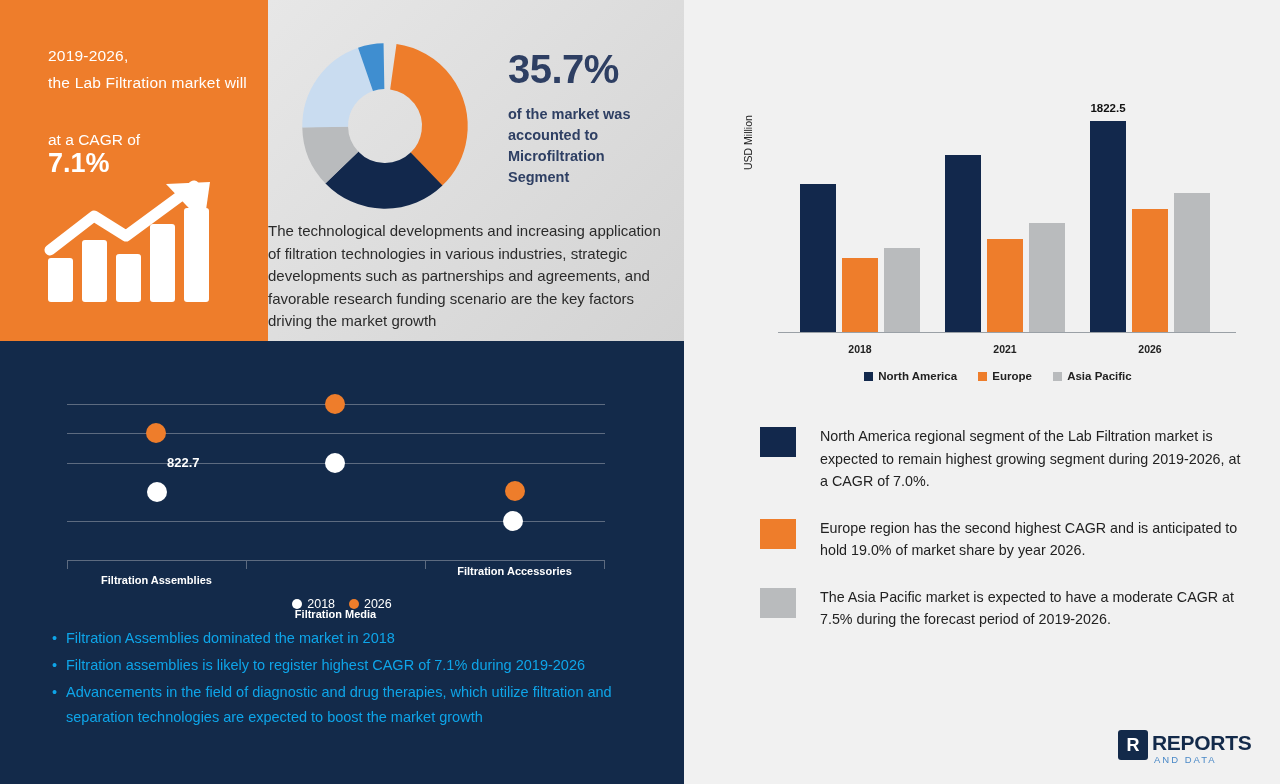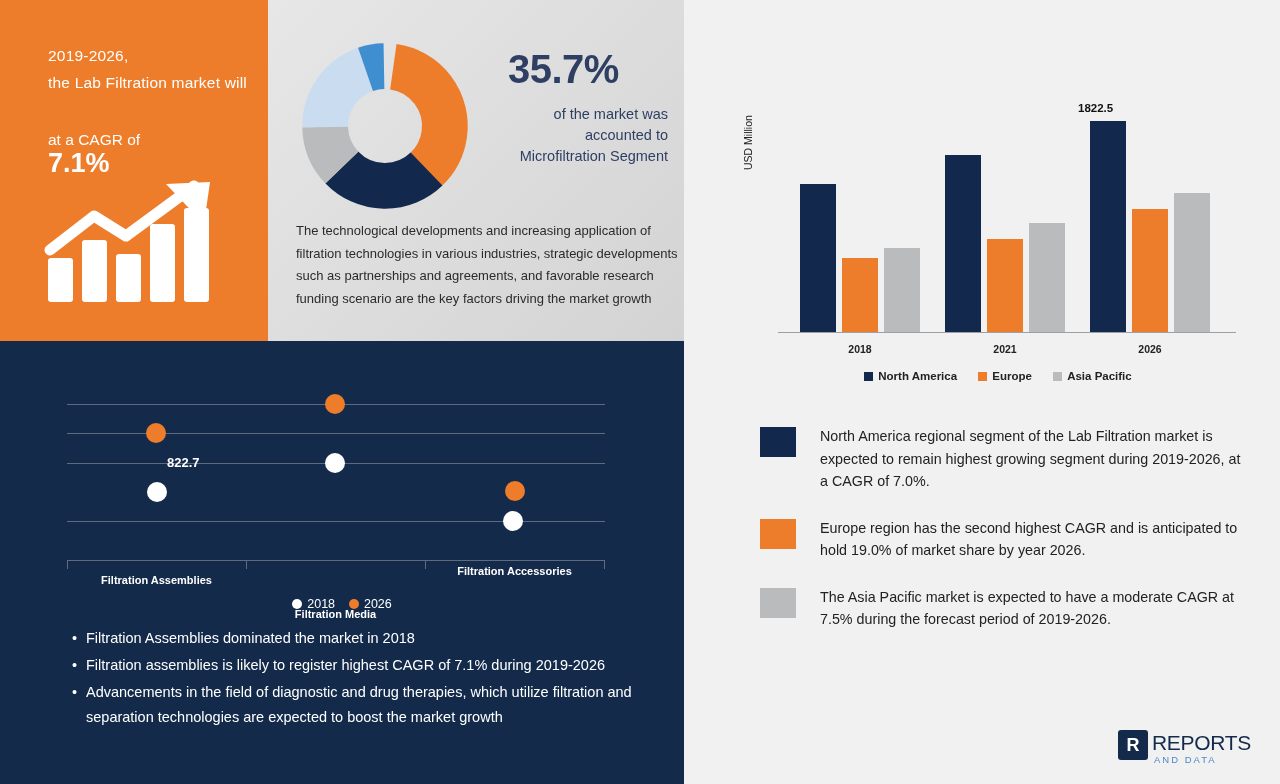--- a/index.html
+++ b/index.html
@@ -17,59 +17,59 @@
   .orange .l3{position:absolute;left:48px;top:131px;font-size:15.5px;}
   .orange .cagr{position:absolute;left:48px;top:148px;font-size:27px;font-weight:bold;}
 
   .growth{position:absolute;left:44px;top:180px;width:190px;height:125px;}
 
   
   .grey{position:absolute;left:268px;top:0;width:416px;height:341px;
         background:linear-gradient(135deg,#e7e7e7 0%,#dcdcdc 55%,#d3d3d3 100%);}
   .donutwrap{position:absolute;left:29px;top:38px;width:176px;height:176px;}
   .pct{position:absolute;left:240px;top:47px;font-size:40px;font-weight:bold;color:#2e3f63;letter-spacing:-.5px;}
-  .pcttext{position:absolute;left:240px;top:104px;width:160px;font-size:14.5px;font-weight:normal;color:#2e3f63;line-height:21px;text-align:right;}
-  .greypara{position:absolute;left:28px;top:220px;width:400px;font-size:13px;color:#2b2b2b;line-height:22.6px;}
+  .pcttext{position:absolute;left:240px;top:104px;width:160px;font-size:14.5px;font-weight:bold;color:#2e3f63;line-height:21px;}
+  .greypara{position:absolute;left:0;top:220px;width:400px;font-size:15px;color:#2b2b2b;line-height:22.6px;}
 
   
   .dotplot{position:absolute;left:0;top:341px;width:684px;height:443px;}
   .dp-line{position:absolute;height:1px;background:#5d6b80;left:67px;width:538px;}
   .dp-dot{position:absolute;width:20px;height:20px;border-radius:50%;}
   .dp-label{position:absolute;color:#fff;font-size:13px;font-weight:bold;}
   .dp-axis{position:absolute;left:67px;width:538px;height:1px;background:#5d6b80;}
   .dp-tick{position:absolute;width:1px;height:9px;background:#5d6b80;}
   .dp-cat{position:absolute;color:#fff;font-size:11px;font-weight:bold;text-align:center;}
   .legend-dp{position:absolute;left:0;top:597px;width:684px;text-align:center;color:#fff;font-size:12.5px;}
   .legend-dp span.sw{display:inline-block;width:10px;height:10px;border-radius:50%;margin-right:5px;position:relative;top:1px;}
-  .bullets{position:absolute;left:72px;top:626px;width:600px;color:#ffffff;font-size:14.5px;line-height:25px;}
+  .bullets{position:absolute;left:52px;top:626px;width:600px;color:#0ea5e9;font-size:14.5px;line-height:25px;}
   .bullets .b{margin-bottom:2px;padding-left:14px;position:relative;}
   .bullets .b:before{content:"•";position:absolute;left:0;top:0;}
 
   
   .right{position:absolute;left:684px;top:0;width:596px;height:784px;background:#f1f1f1;}
   .chart{position:absolute;left:60px;top:40px;width:500px;height:320px;}
   .ylabel{position:absolute;left:-2px;top:130px;transform:rotate(-90deg);transform-origin:left top;
           font-size:10.5px;color:#222;white-space:nowrap;}
   .plot{position:absolute;left:34px;top:16px;width:458px;height:277px;}
   .axis-x{position:absolute;left:0;bottom:0;width:100%;height:1px;background:#9aa0a6;}
   .bar{position:absolute;bottom:1px;}
   .xtick{position:absolute;bottom:-22px;font-size:10.5px;font-weight:bold;color:#222;text-align:center;}
-  .barval{position:absolute;font-size:11.5px;font-weight:bold;color:#111;}
+  .barval{position:absolute;font-size:11.5px;font-weight:bold;color:#111;text-align:center;}
   .legend-bar{position:absolute;left:4px;top:330px;width:500px;text-align:center;font-size:11.5px;font-weight:bold;color:#222;}
   .legend-bar .sw{display:inline-block;width:9px;height:9px;margin-right:5px;position:relative;top:1px;}
   .legend-bar .item{margin:0 9px;white-space:nowrap;}
 
   .notes{position:absolute;left:760px;top:425px;width:500px;}
   .note{position:relative;margin-bottom:24px;padding-left:60px;font-size:14.3px;color:#222;line-height:22.5px;}
   .note .chip{position:absolute;left:0;top:2px;width:36px;height:30px;}
 
   .logo{position:absolute;left:1118px;top:728px;width:148px;height:40px;}
   .logo .rd{position:absolute;left:0;top:2px;width:30px;height:30px;background:#132a4a;border-radius:3px;color:#fff;
             font-size:18px;font-weight:bold;text-align:center;line-height:30px;}
-  .logo .name{position:absolute;left:34px;top:3px;font-size:21px;font-weight:normal;color:#132a4a;letter-spacing:-.3px;}
+  .logo .name{position:absolute;left:34px;top:3px;font-size:21px;font-weight:bold;color:#132a4a;letter-spacing:-.3px;}
   .logo .sub{position:absolute;left:36px;top:26px;font-size:9.5px;color:#4a89c7;letter-spacing:2px;}
 </style>
 </head>
 <body>
 
 <div class="page">
 
   <div class="left">
 
     <div class="orange">

